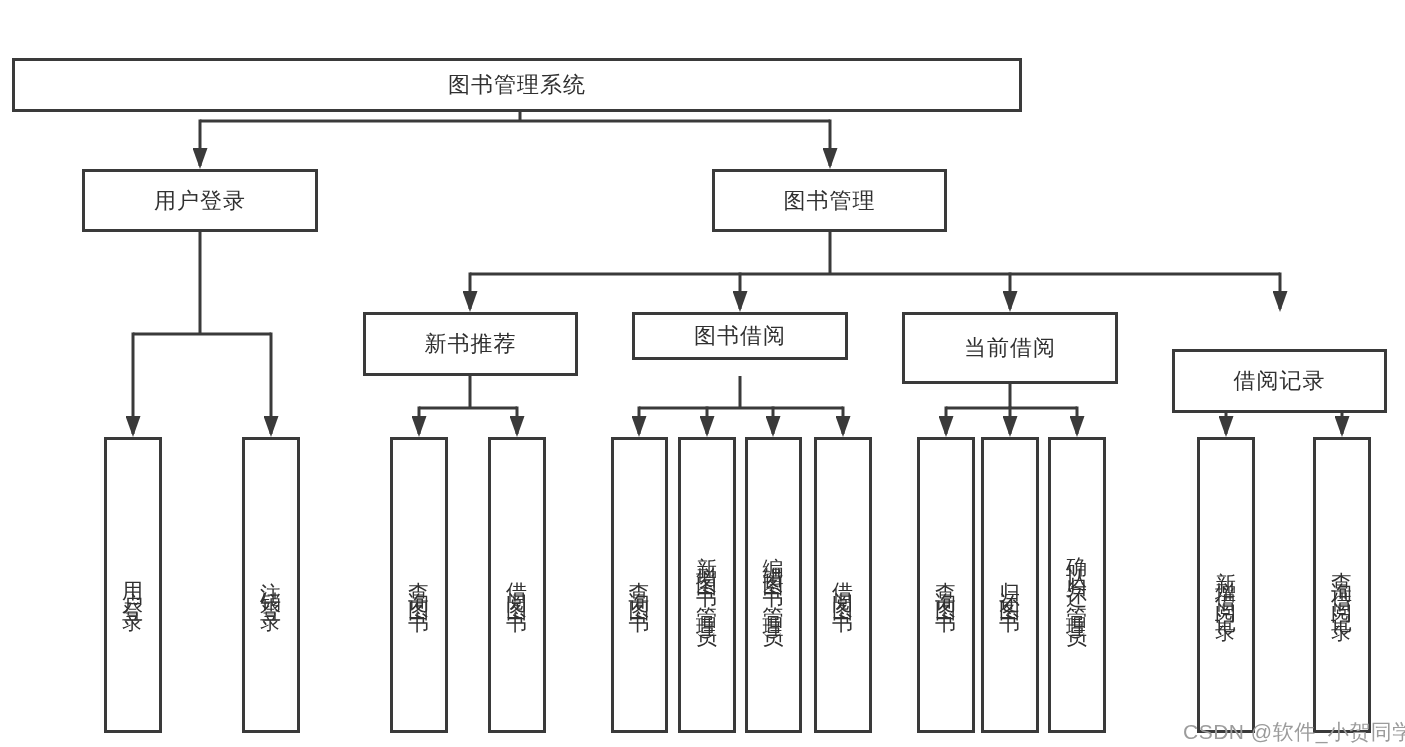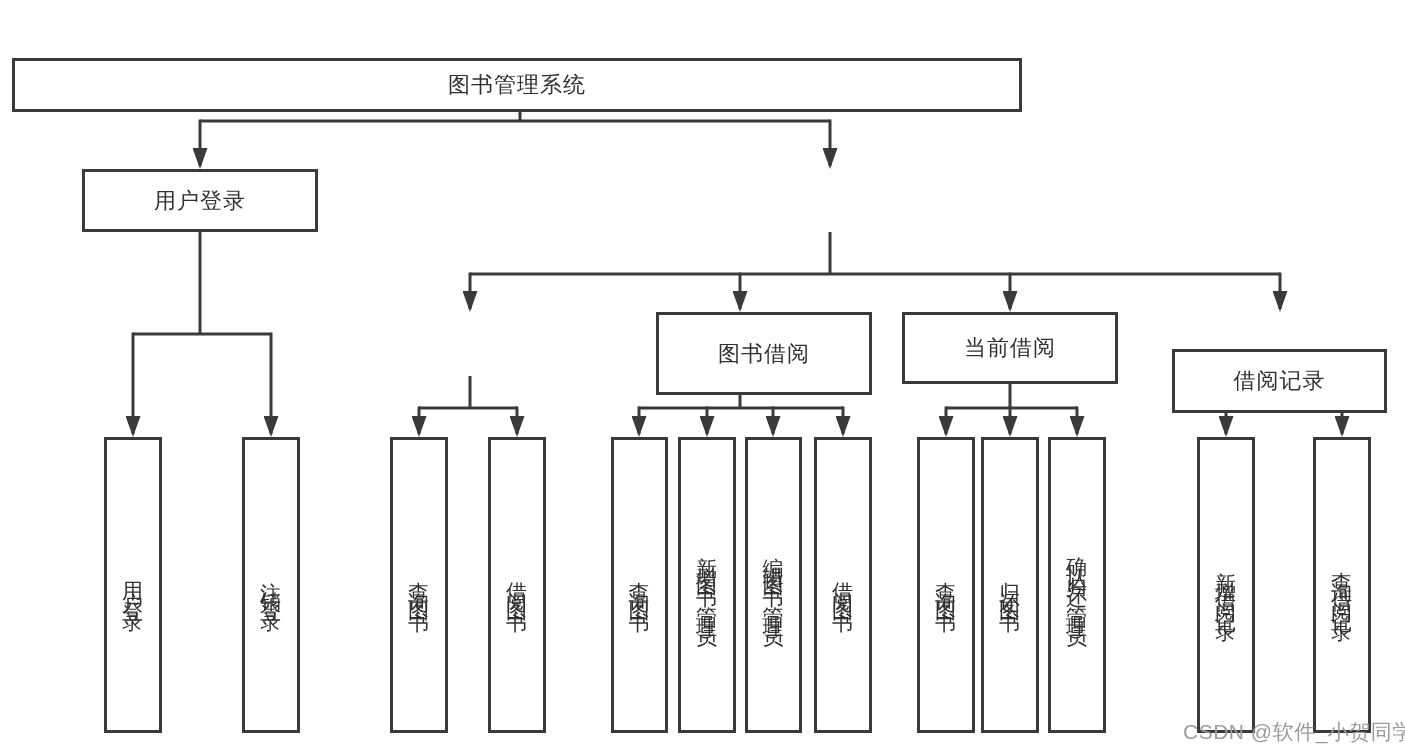--- a/index.html
+++ b/index.html
@@ -105,22 +105,24 @@
     <path class="line" d="M1077,406.5 V434" marker-end="url(#arw)"></path>
 
     <path class="line" d="M1280,376 V408 M1226,408 H1342"></path>
     <path class="line" d="M1226,406.5 V434" marker-end="url(#arw)"></path>
     <path class="line" d="M1342,406.5 V434" marker-end="url(#arw)"></path>
   </svg>
 
   <div class="box root">图书管理系统</div>
 
   <div class="box hbox" style="left:82px; top:169px; width:236px;">用户登录</div>
+  <div class="box hbox" style="left:712px; top:169px; width:235px;">图书管理</div>
 
-  <div class="box hbox" style="left:632px; top:312px; width:216px; height:83px;margin-left:24px;">图书借阅</div>
+  <div class="box hbox" style="left:363px; top:312px; width:215px; height:64px;">新书推荐</div>
+  <div class="box hbox" style="left:632px; top:312px; width:216px; height:48px;">图书借阅</div>
   <div class="box hbox" style="left:902px; top:312px; width:216px; height:72px;">当前借阅</div>
   <div class="box hbox" style="left:1172px; top:312px; width:215px; height:64px;margin-top:37px;">借阅记录</div>
 
   <div class="vbox" style="left:104px; width:58px;">用户登录</div>
   <div class="vbox" style="left:242px; width:58px;">注销登录</div>
 
   <div class="vbox" style="left:390px; width:58px;">查询图书</div>
   <div class="vbox" style="left:488px; width:58px;">借阅图书</div>
 
   <div class="vbox" style="left:611px; width:57px;">查询图书</div>

